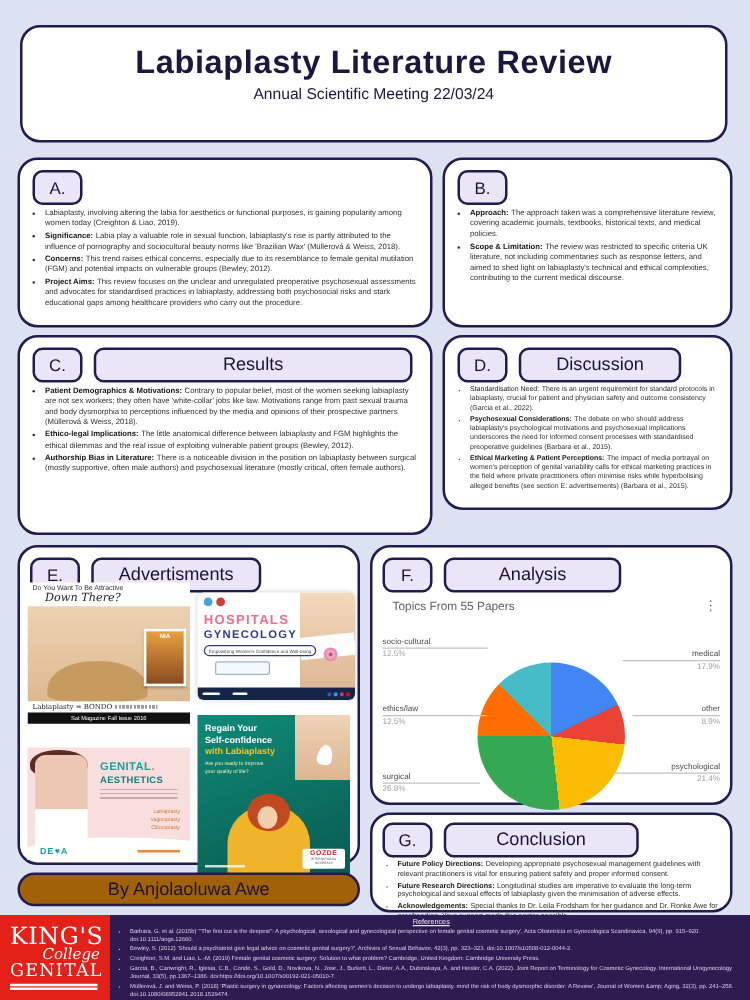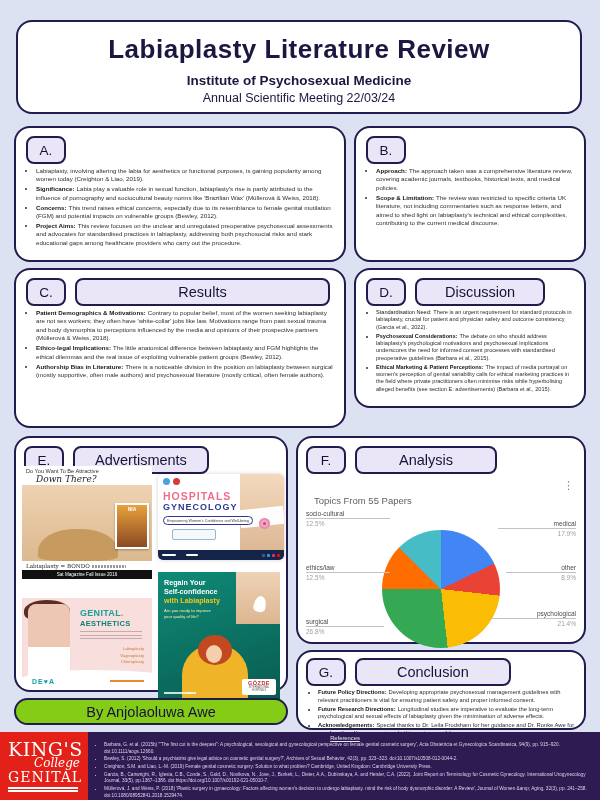--- a/index.html
+++ b/index.html
@@ -18,21 +18,21 @@
   .b-title{padding:0 28px;font-size:14.5px;}
   .b-grow{flex:1;margin-right:14px;}
   
   .bullets{margin:3px 8px 0 20px;padding:0;font-size:6.2px;line-height:1.36;color:#2e2e2e;}
   .bullets li{margin-bottom:1.5px;}
   .lead{font-weight:bold;color:#151515;margin-right:2px;}
   .lead.plain{font-weight:normal;}
   .small-b{font-size:5.6px;line-height:1.32;}
   .tiny-b{font-size:5.8px;line-height:1.3;}
   
-  .chart-title{position:absolute;left:16px;top:23px;font-size:9.5px;color:#616161;}
+  .chart-title{position:absolute;left:16px;top:8px;font-size:9.5px;color:#616161;}
   .chart-menu{position:absolute;right:10px;top:8px;font-size:11px;color:#757575;line-height:1;cursor:pointer;}
   .pie{position:absolute;left:84px;top:58px;width:118px;height:118px;border-radius:50%;}
   .pie-label{position:absolute;width:84px;font-size:6.5px;}
   .pie-label .pl-name{color:#4a4a4a;border-bottom:1px solid #c2c2c2;padding-bottom:1px;}
   .pie-label .pl-pct{color:#9e9e9e;margin-top:1px;}
   .pl-left{left:8px;text-align:left;}
   .pl-right{right:8px;text-align:right;}
   
   .ad{position:absolute;overflow:hidden;box-sizing:border-box;}
   .ad1{left:6px;top:28px;width:130px;height:128px;background:#fff;}
@@ -76,42 +76,41 @@
   .ad4 .photo{position:absolute;right:0;top:0;width:44px;height:52px;background:linear-gradient(180deg,#efd2b6,#dcb690);}
   .ad4 .lily{position:absolute;right:14px;top:24px;width:12px;height:16px;background:#fff;border-radius:60% 60% 50% 50%/80% 80% 30% 30%;transform:rotate(12deg);}
   .ad4 .woman{position:absolute;left:24px;bottom:-4px;width:66px;height:58px;background:#f0b429;border-radius:30px 30px 0 0;}
   .ad4 .hair{position:absolute;left:40px;bottom:34px;width:34px;height:30px;background:#c2491f;border-radius:50%;}
   .ad4 .face{position:absolute;left:48px;bottom:36px;width:16px;height:18px;background:#f3cfae;border-radius:50%;}
   .ad4 .small-line{position:absolute;left:6px;bottom:5px;width:32px;height:2px;background:rgba(255,255,255,.8);}
   .ad4 .gozde{position:absolute;right:4px;bottom:4px;width:34px;height:16px;background:#fff;border-radius:2px;text-align:center;padding-top:1px;box-sizing:border-box;}
   .ad4 .gozde .g1{font-size:5.5px;font-weight:800;color:#d42027;letter-spacing:.5px;}
   .ad4 .gozde .g2{font-size:2.6px;color:#555;}
   
-  .author{left:14px;top:698px;width:274px;height:27px;background:#84cc16;display:flex;align-items:center;justify-content:center;font-size:14.5px;color:#17123a;}
+  .author{left:14px;top:698px;width:274px;height:27px;background:#a16207;display:flex;align-items:center;justify-content:center;font-size:14.5px;color:#17123a;}
   
   .footer{position:absolute;left:0;top:732px;width:600px;height:68px;background:#2e1b52;}
   .kcl{position:absolute;left:0;top:0;width:88px;height:68px;background:#e32119;color:#fff;font-family:"DejaVu Serif",serif;padding:6px 0 0 8px;box-sizing:border-box;}
   .kcl .k1{font-size:19px;letter-spacing:.5px;}
   .kcl .k2{font-style:italic;font-size:12px;margin:-4px 0 0 26px;}
   .kcl .k3{font-size:14px;letter-spacing:1px;margin-top:-1px;}
   .kcl .rule{width:70px;height:1.5px;background:#fff;margin-top:2px;}
   .kcl .rule + .rule{margin-top:1.5px;}
   .refs{position:absolute;left:96px;top:3px;width:498px;color:#ddd7ee;}
   .refs .rtitle{text-align:center;font-size:5.8px;text-decoration:underline;margin-bottom:1px;color:#e8e3f5;}
   .refs ul{margin:0;padding:0 0 0 8px;font-size:4.7px;line-height:1.42;}
   .refs li{margin-bottom:1px;}
 </style>
 </head>
 <body>
 
 <div class="poster">
 
   <div class="panel hdr">
     <div class="title">Labiaplasty Literature Review</div>
-    <div class="sub">Institute of Psychosexual Medicine</div>
     <div class="meet">Annual Scientific Meeting 22/03/24</div>
   </div>
 
   <div class="panel" style="left:14px;top:126px;width:332px;height:136px;">
     <div class="sec-head">
       <div class="badge b-letter">A.</div>
     </div>
     <ul class="bullets">
 
     <li><span>Labiaplasty, involving altering the labia for aesthetics or functional purposes, is gaining popularity among women today (Creighton &amp; Liao, 2019).</span></li>

